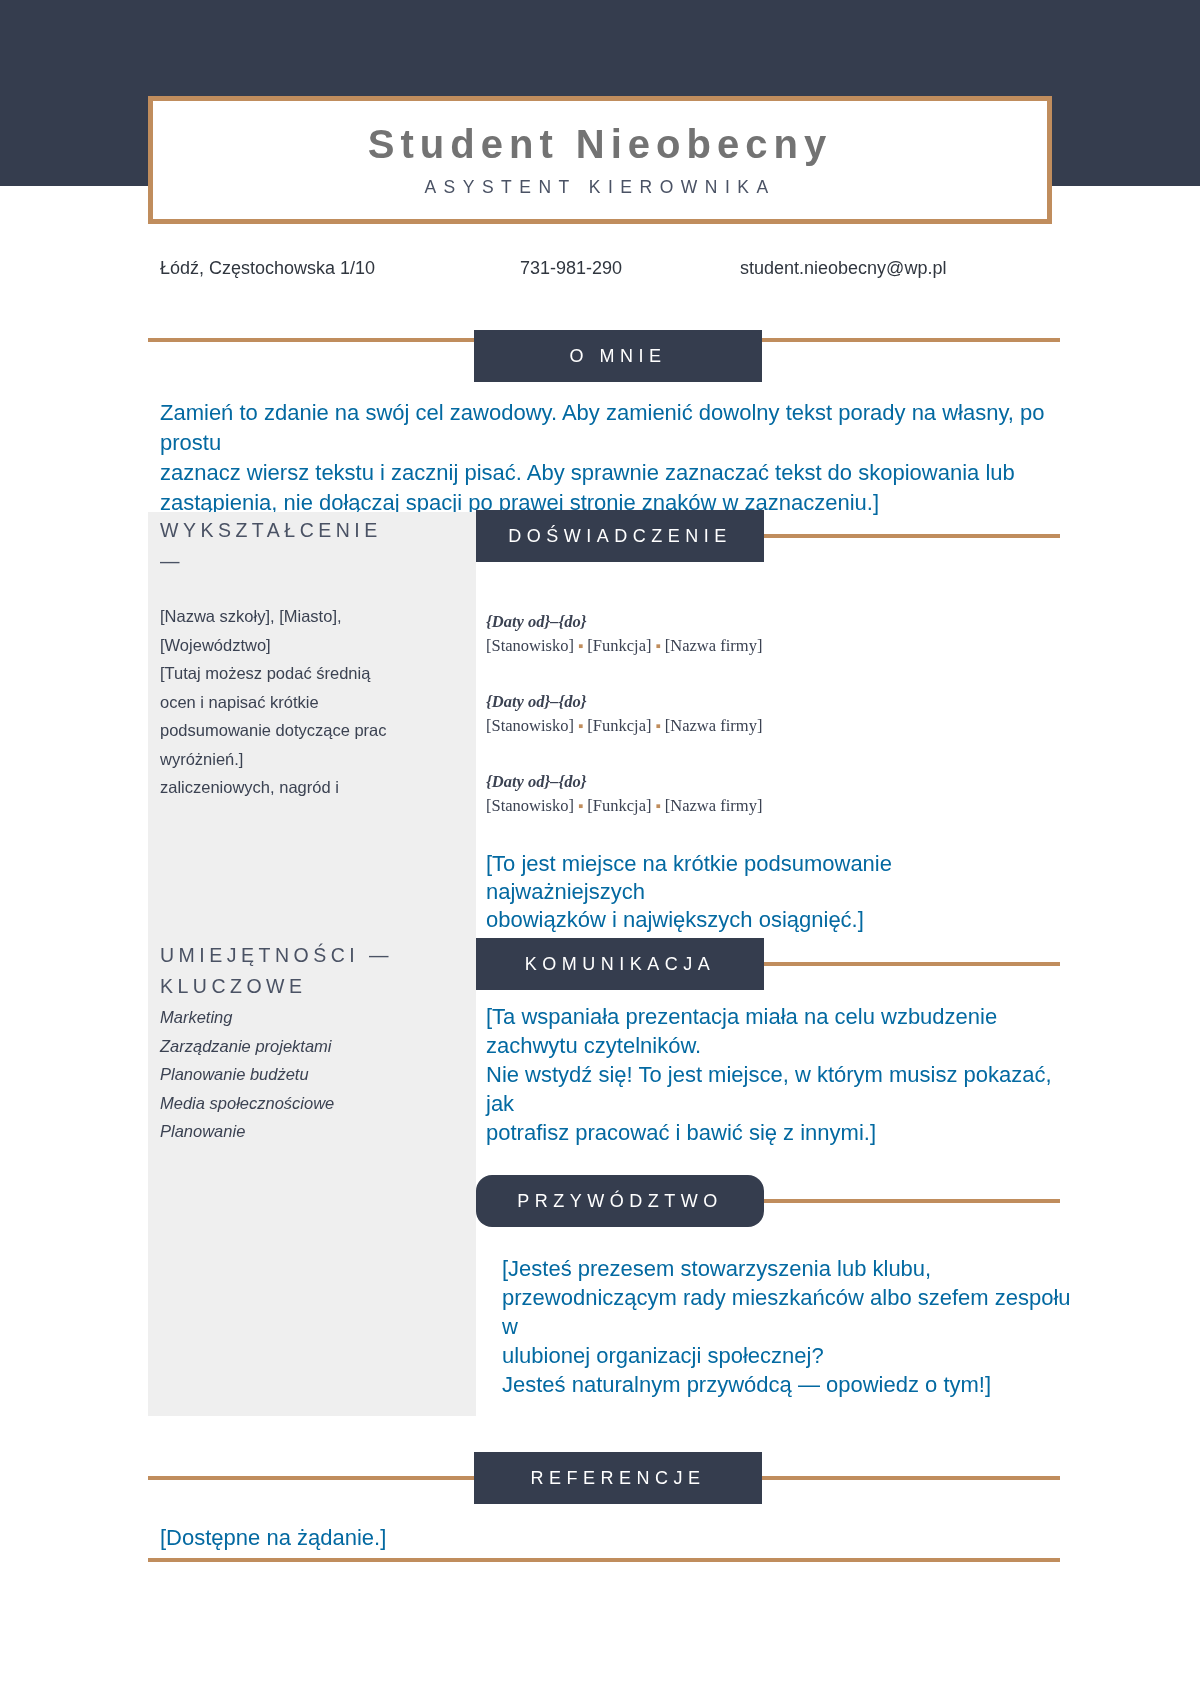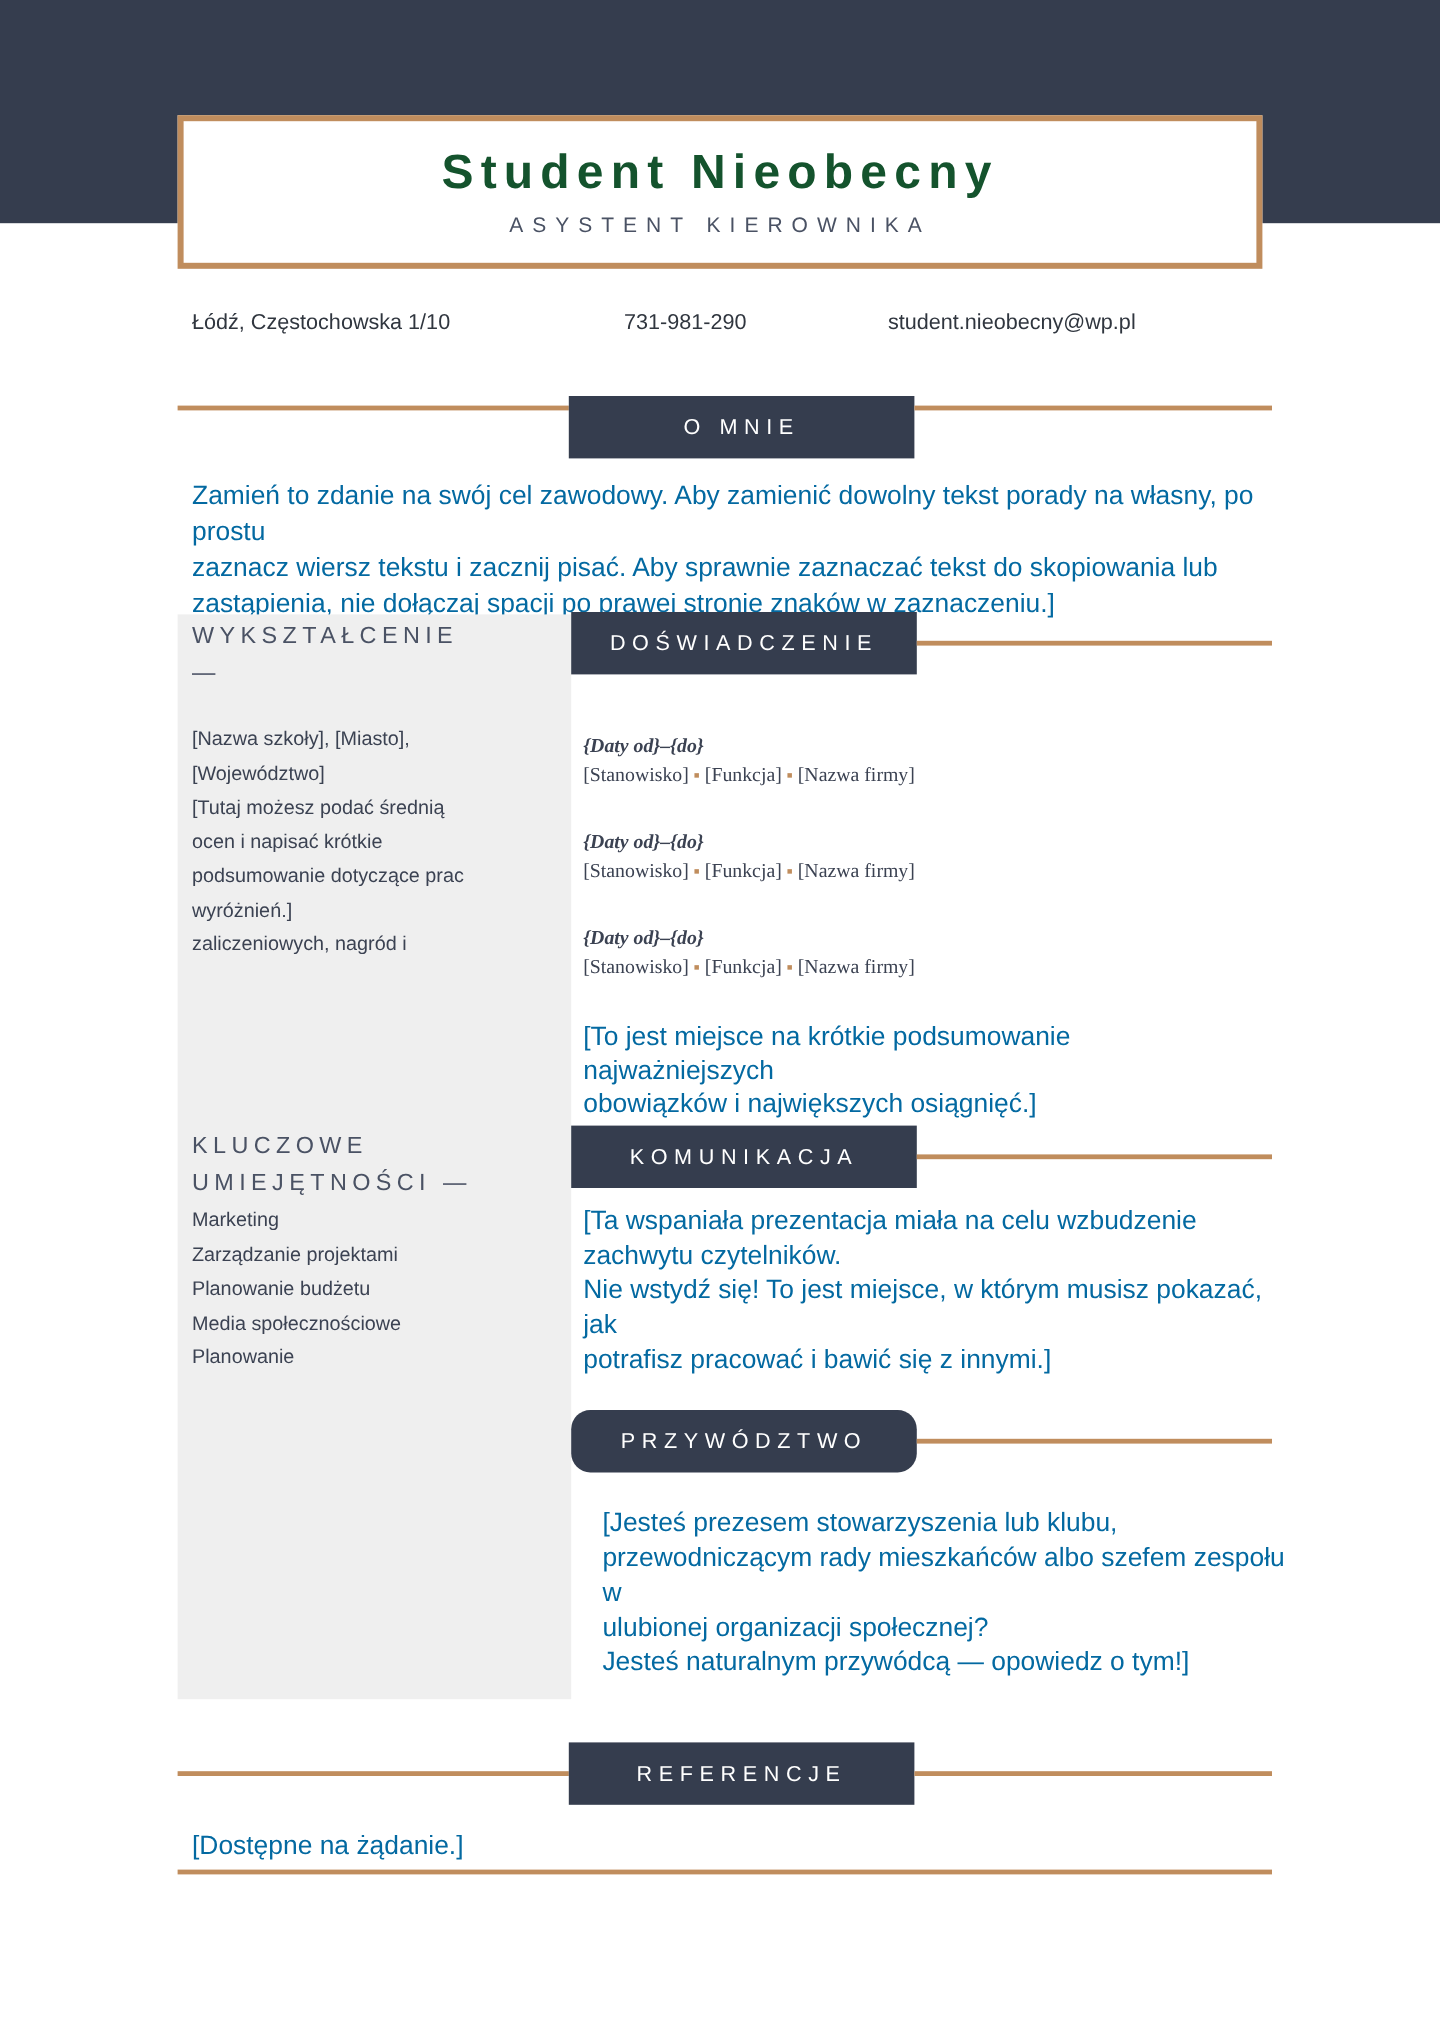--- a/index.html
+++ b/index.html
@@ -20,21 +20,21 @@
   }
   .name-box{
     position:absolute;left:148px;top:96px;width:904px;height:128px;
     background:#ffffff;
     border:5px solid #c08d5d;
     box-sizing:border-box;
     display:flex;flex-direction:column;
     align-items:center;justify-content:center;
   }
   .name{
-    font-size:40px;font-weight:bold;color:#14532d;
+    font-size:40px;font-weight:bold;color:#737373;
     letter-spacing:6px;line-height:1.1;white-space:nowrap;
   }
   .job-title{
     font-size:17.5px;color:#4a5264;letter-spacing:7.5px;
     margin-top:11px;white-space:nowrap;
   }
 
   
   .contact-row{
     position:absolute;left:160px;top:258px;width:900px;
@@ -71,21 +71,21 @@
     background:#efefef;
   }
   .side-title{
     position:absolute;font-size:19.5px;letter-spacing:4.5px;color:#4a5264;
     line-height:31px;
   }
   .side-body{
     position:absolute;font-size:16.5px;line-height:28.5px;color:#3b4252;
   }
   .skill-list{list-style:none;margin:0;padding:0;}
-  .skill-list li{font-size:16.5px;line-height:28.5px;color:#3b4252;}
+  .skill-list li{font-size:16.5px;line-height:28.5px;color:#3b4252;font-style:italic;}
 
   
   .exp-block{position:absolute;font-family:Liberation Serif, serif;}
   .exp-dates{
     font-size:16.5px;font-style:italic;color:#3b4252;line-height:24px;
     font-weight:bold;
   }
   .exp-role{font-size:16.5px;color:#3b4252;line-height:24px;margin-top:0px;}
   .sep{color:#c08d5d;font-size:15px;padding:0 4px;}
 
@@ -136,22 +136,22 @@
     <div>[Nazwa szkoły], [Miasto],</div>
     <div>[Województwo]</div>
     <div>[Tutaj możesz podać średnią</div>
     <div>ocen i napisać krótkie</div>
     <div>podsumowanie dotyczące prac</div>
     <div>wyróżnień.]</div>
     <div>zaliczeniowych, nagród i</div>
   </div>
 
   <div class="side-title" style="left:160px;top:940px;width:310px;">
+    <div>UMIEJĘTNOŚCI  —</div>
     <div>KLUCZOWE</div>
-    <div>UMIEJĘTNOŚCI  —</div>
   </div>
 
   <ul class="skill-list" style="position:absolute;left:160px;top:1003px;width:300px;">
     <li>Marketing</li>
     <li>Zarządzanie projektami</li>
     <li>Planowanie budżetu</li>
     <li>Media społecznościowe</li>
     <li>Planowanie</li>
   </ul>
 

